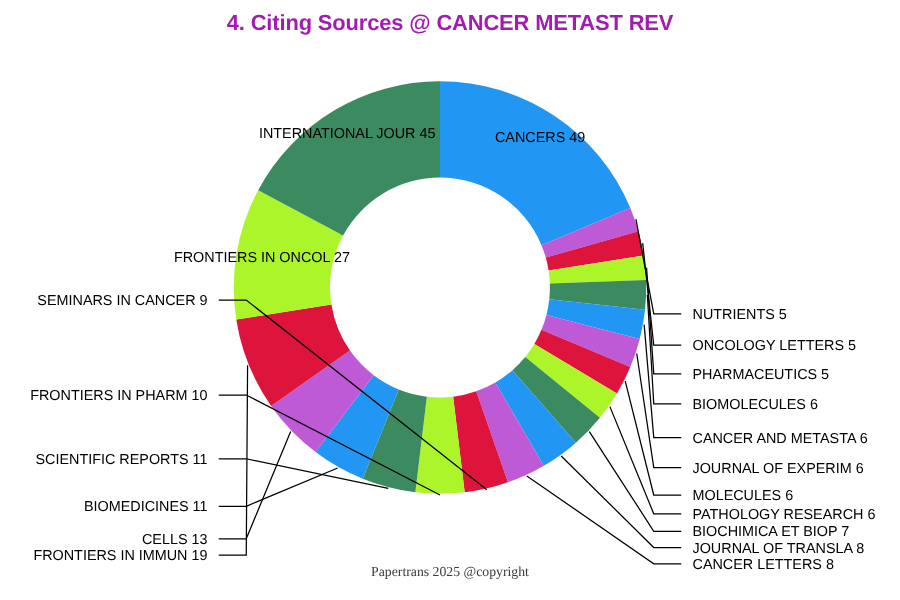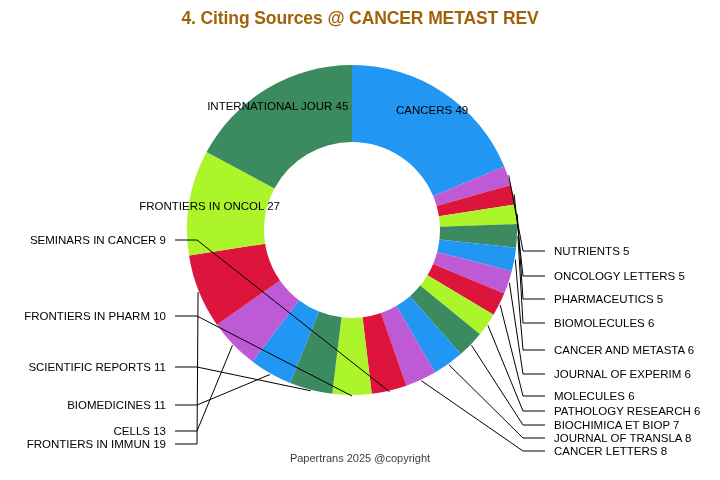--- a/index.html
+++ b/index.html
@@ -22,32 +22,32 @@
     height: 480px;
   }
   .chart-title {
     position: absolute;
     left: 0;
     top: 8px;
     width: 720px;
     text-align: center;
     font-size: 17.5px;
     font-weight: bold;
-    color: #a16207;
+    color: #a21caf;
     letter-spacing: -0.1px;
   }
   .chart-footer {
     position: absolute;
     left: 0;
     top: 452px;
     width: 720px;
     text-align: center;
     font-size: 11px;
     color: #3b3b3b;
-    font-family: Liberation Sans, sans-serif;
+    font-family: Liberation Serif, serif;
   }
   svg#donut {
     position: absolute;
     left: 0;
     top: 0;
   }
   .slice-path {
     stroke: none;
   }
   .leader {

